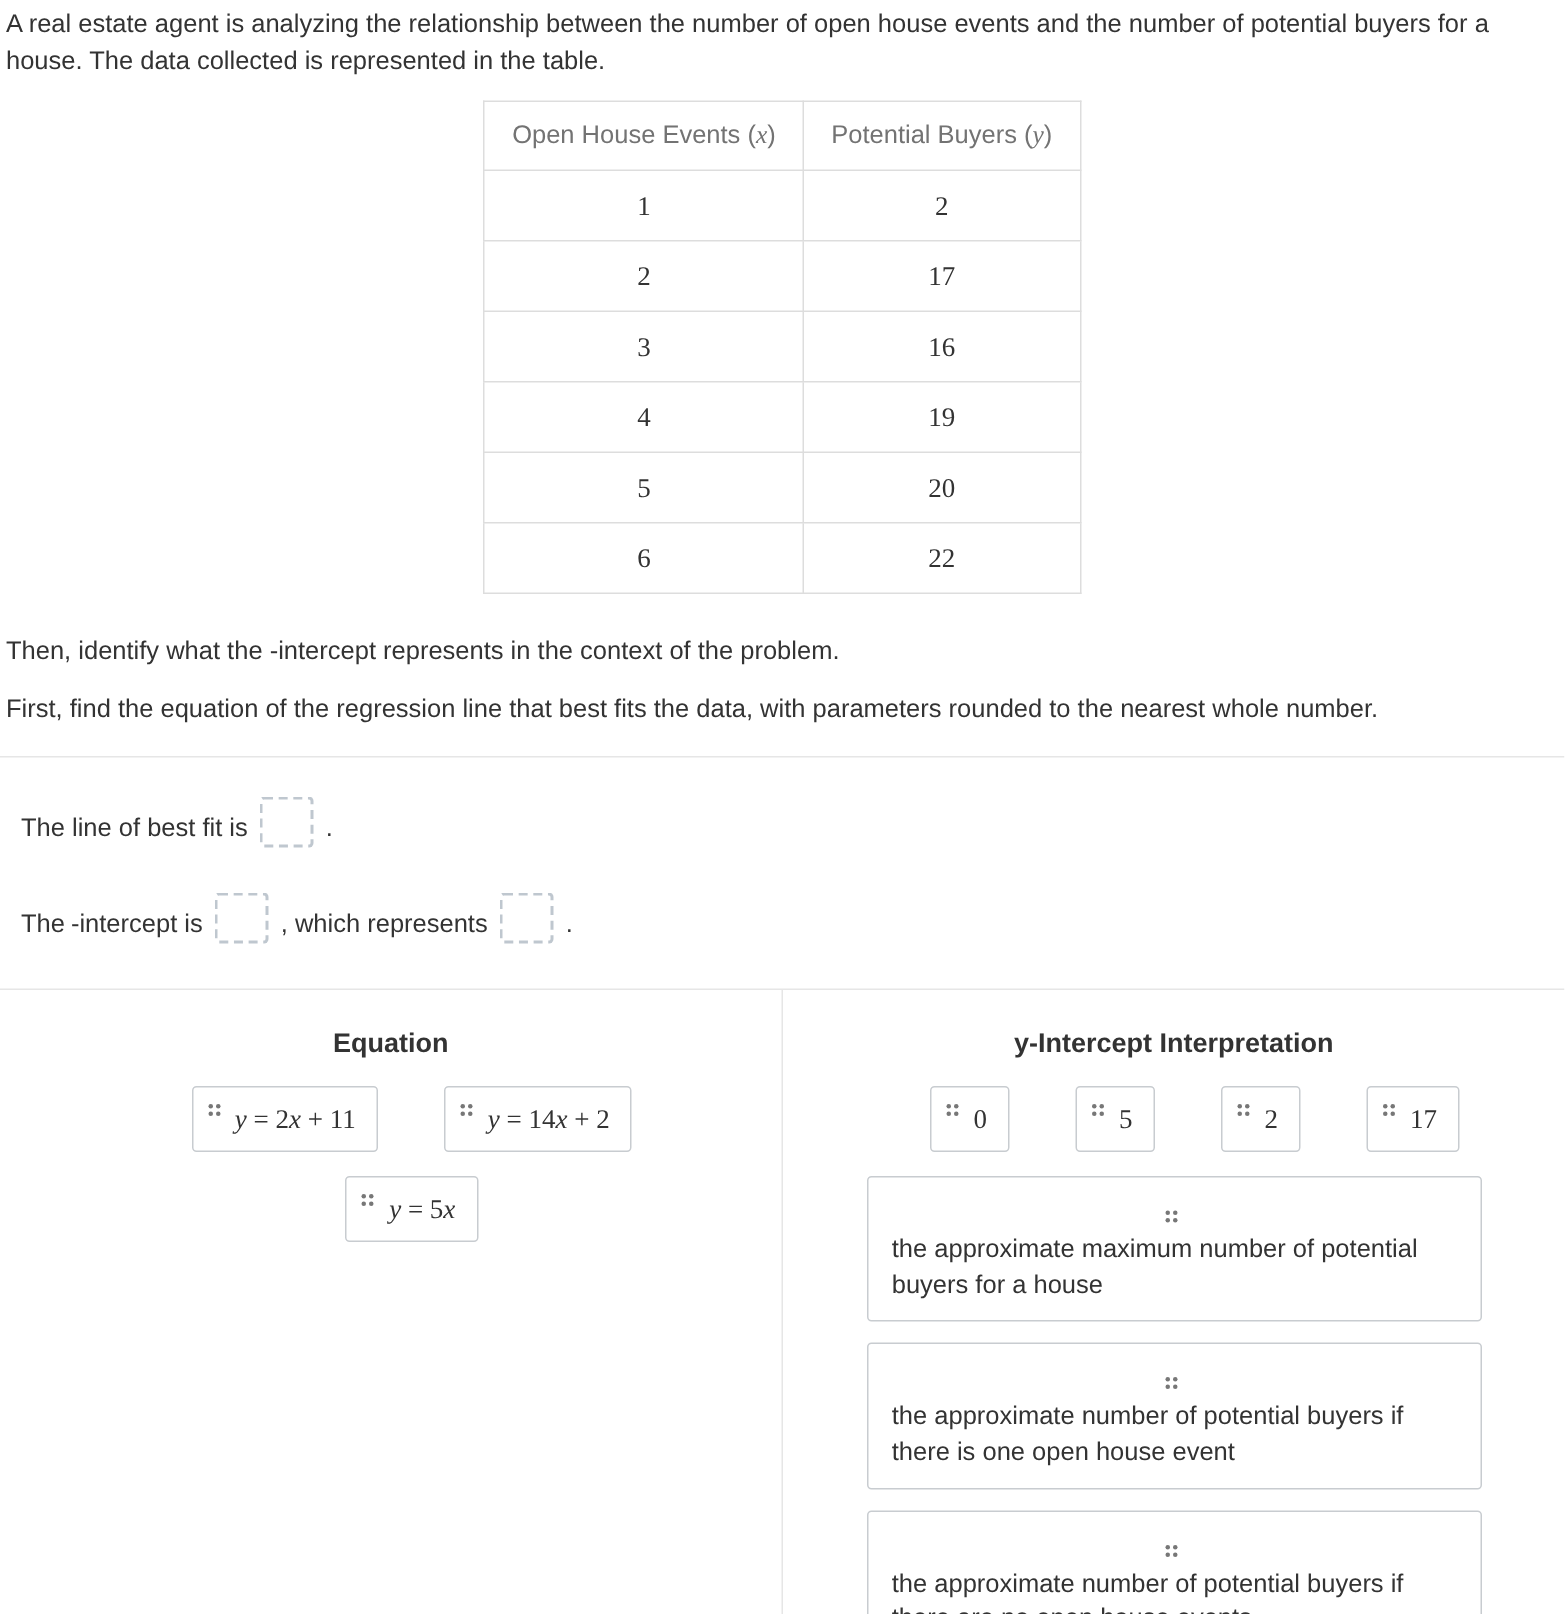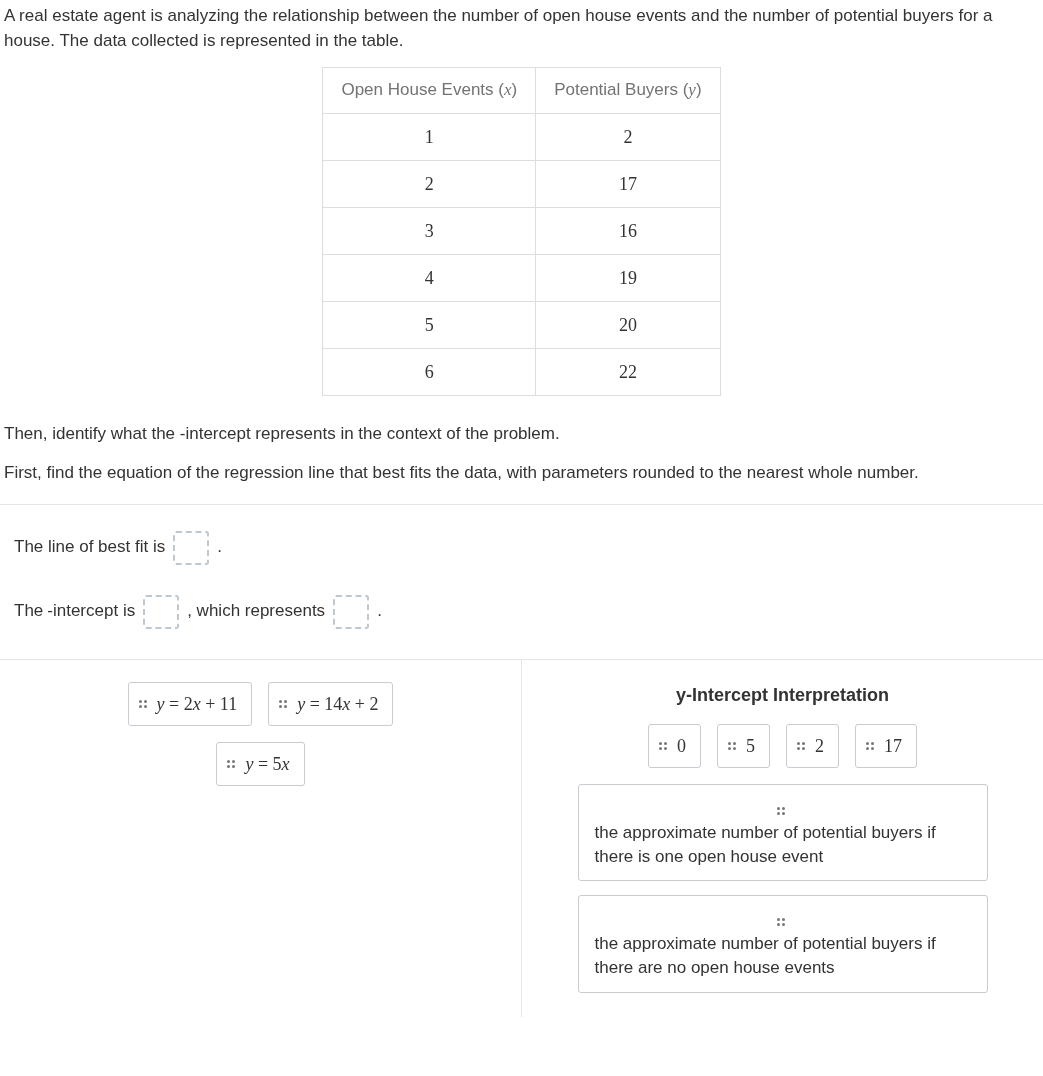--- a/index.html
+++ b/index.html
@@ -26,21 +26,21 @@
     padding: 10px 18px;
     text-align: center;
     font-size: 17px;
   }
   table.data-table th { font-weight: 400; color: #737373; }
   table.data-table td { font-family: "Times New Roman", Georgia, serif; font-size: 18px; }
 
   hr.sep { border: none; border-top: 1px solid #e6e6e6; margin: 18px 0 26px 0; }
 
   .answer-area { padding: 0 14px; }
-  .answer-line { margin: 0 0 30px 0; display: flex; align-items: center; flex-wrap: wrap; gap: 4px; }
+  .answer-line { margin: 0 0 30px 0; display: flex; align-items: flex-end; flex-wrap: wrap; gap: 4px; }
   .drop-slot {
     display: inline-block;
     min-width: 36px; height: 34px;
     border: 2px dashed #bfc7cf;
     border-radius: 3px;
     vertical-align: middle;
     margin: 0 4px;
   }
 
   .tiles-area {
@@ -61,23 +61,24 @@
   }
   .tile-row {
     display: flex; justify-content: center; flex-wrap: wrap; gap: 16px;
     margin-bottom: 16px;
   }
   .tile {
     border: 1px solid #c8ccd0;
     border-radius: 3px;
     background: #fff;
     padding: 8px 14px 8px 10px;
-    display: flex; align-items: center; gap: 8px;
+    display: flex; align-items: flex-start; gap: 8px;
     cursor: grab;
     font-size: 17px;
+    margin-left: 28px;
   }
   .tile .grip {
     width: 10px; height: 14px;
     display: inline-flex; flex-wrap: wrap; align-content: center; gap: 2px;
   }
   .tile .grip span {
     width: 3px; height: 3px; background: #777; border-radius: 50%;
   }
   .tile-eq { font-family: "Times New Roman", Georgia, serif; font-size: 18px; }
   .tile-num { font-family: "Times New Roman", Georgia, serif; font-size: 18px; }
@@ -166,20 +167,21 @@
     <span>-intercept is </span>
     <span class="drop-slot"></span>
     <span>, which represents </span>
     <span class="drop-slot"></span>
     <span>.</span>
   </div>
 </div>
 
 <div class="tiles-area">
   <div class="tiles-col left">
+    <div class="tiles-heading">Equation</div>
     <div class="tile-row">
       <div class="tile">
         <span class="grip">
             <span></span>
             <span></span>
             <span></span>
             <span></span>
           </span>
         <span class="tile-eq"><span class="math-var">y</span><span class="math-rm"> = 2</span><span class="math-var">x</span><span class="math-rm"> + 11</span></span>
       </div>
@@ -247,25 +249,34 @@
       </div>
     </div>
 
     <div class="tile-wide">
       <div class="grip-row"><span class="grip">
             <span></span>
             <span></span>
             <span></span>
             <span></span>
           </span></div>
-      <div>the approximate number of potential buyers if there is one open house event</div>
+      <div>the approximate maximum number of potential buyers for a house</div>
     </div>
     <div class="tile-wide">
       <div class="grip-row"><span class="grip">
             <span></span>
             <span></span>
             <span></span>
             <span></span>
           </span></div>
+      <div>the approximate number of potential buyers if there is one open house event</div>
+    </div>
+    <div class="tile-wide">
+      <div class="grip-row"><span class="grip">
+            <span></span>
+            <span></span>
+            <span></span>
+            <span></span>
+          </span></div>
       <div>the approximate number of potential buyers if there are no open house events</div>
     </div>
   </div>
 </div>
 
 </body></html>

